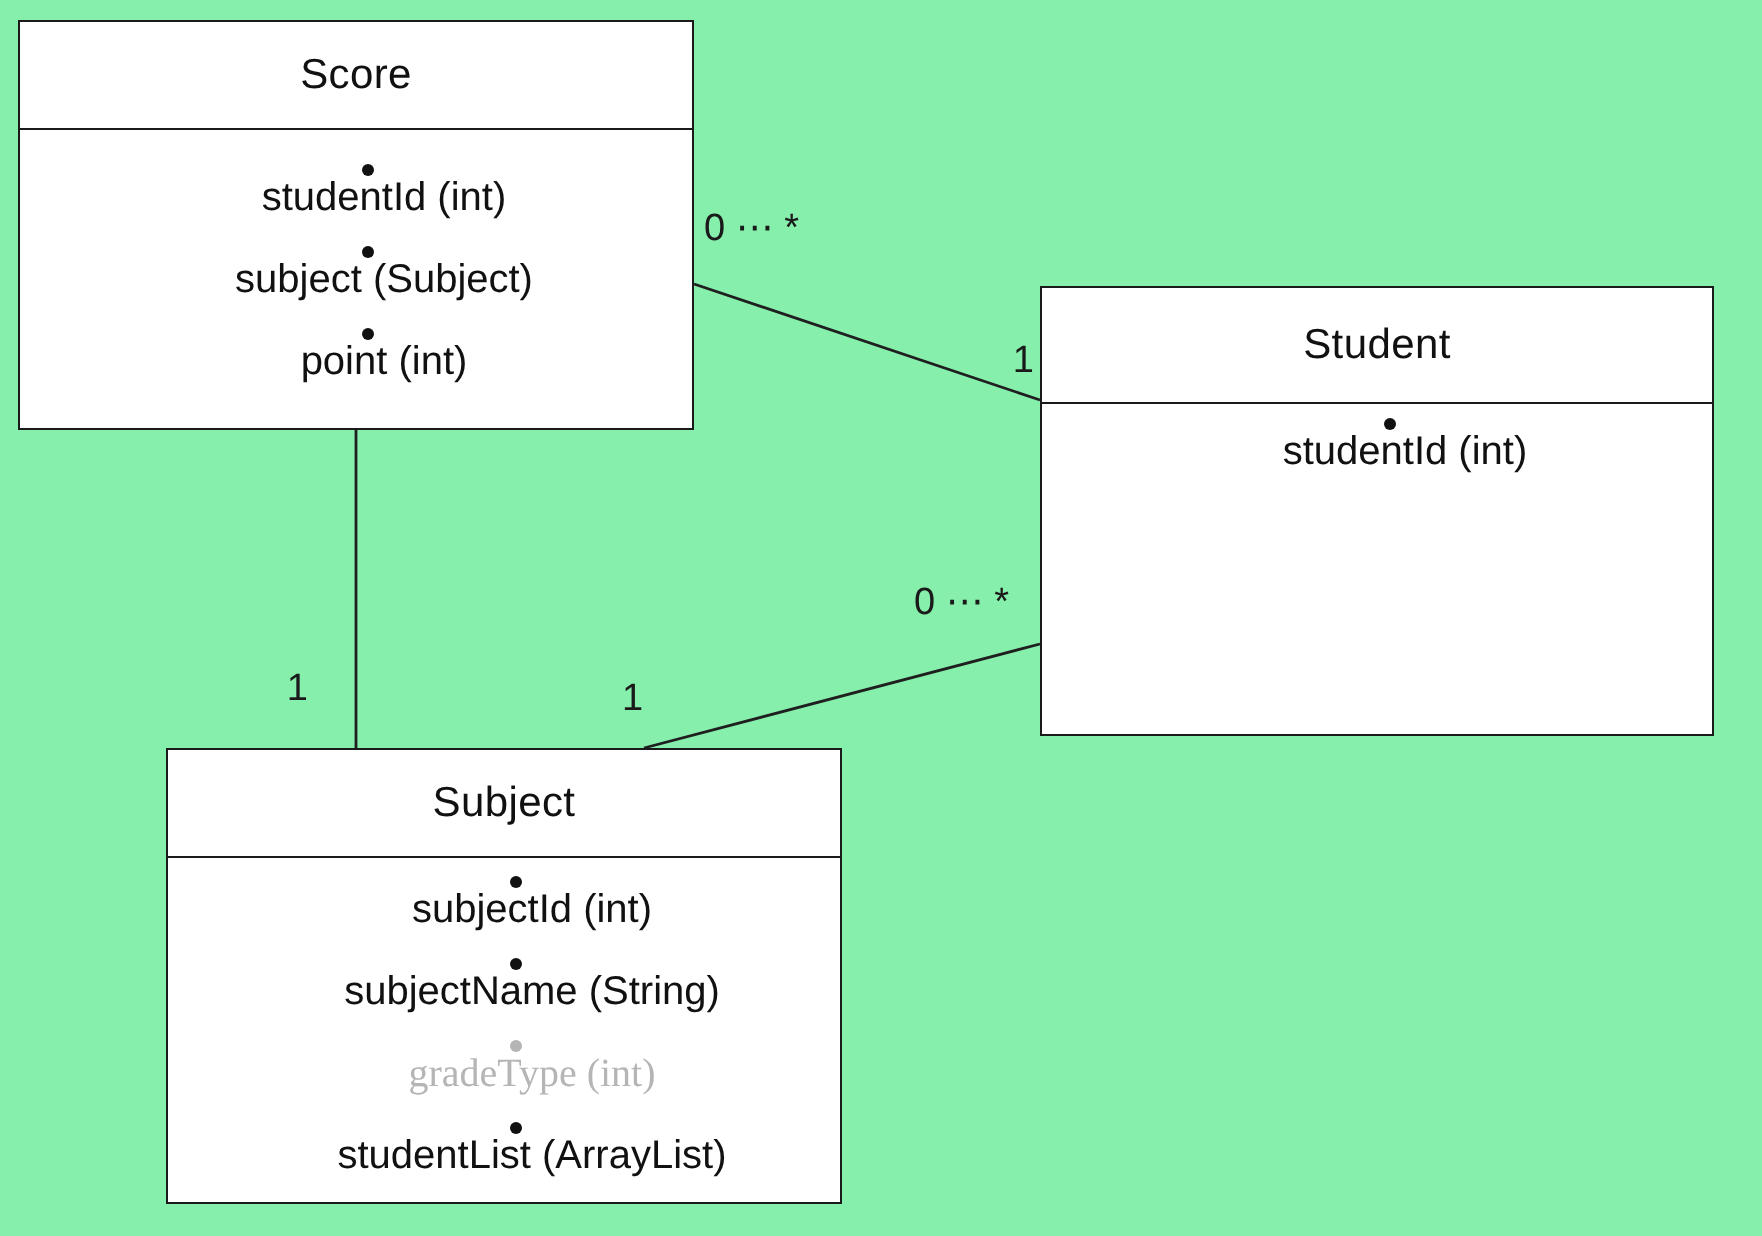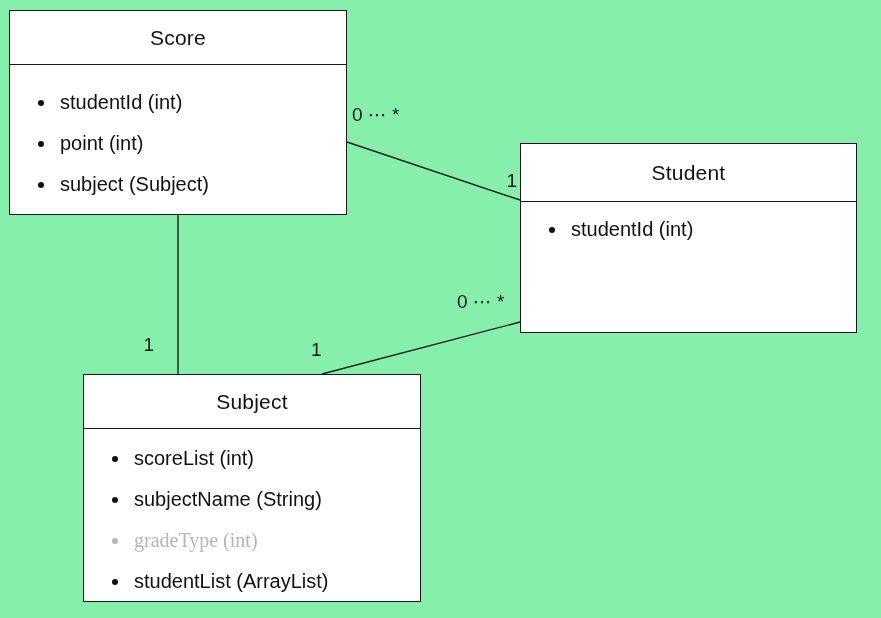--- a/index.html
+++ b/index.html
@@ -45,20 +45,21 @@
     margin: 0;
     padding: 0;
   }
   .attr-list li {
     display: flex;
     align-items: center;
     height: 41px;
     padding-left: 28px;
     font-size: 20px;
     color: #111111;
+    flex-direction: column;
   }
   .attr-list li .bullet {
     width: 6px;
     height: 6px;
     border-radius: 50%;
     background: #111111;
     margin-right: 16px;
     flex: 0 0 auto;
   }
   .attr-list li.muted {
@@ -66,21 +67,21 @@
     font-family: Liberation Serif, serif;
   }
   .attr-list li.muted .bullet {
     background: #b5b5b5;
   }
   
   #box-score   { left: 9px;   top: 10px;  width: 338px; height: 205px; }
   #box-score   .class-title { height: 53px; }
   #box-score   .attr-list   { padding-top: 17px; }
 
-  #box-student { left: 520px; top: 143px; width: 337px; height: 190px; }
+  #box-student { left: 520px; top: 143px; width: 337px; height: 225px; }
   #box-student .class-title { height: 57px; }
   #box-student .attr-list   { padding-top: 7px; }
 
   #box-subject { left: 83px;  top: 374px; width: 338px; height: 228px; }
   #box-subject .class-title { height: 53px; }
   #box-subject .attr-list   { padding-top: 9px; }
 
   .mult-label {
     position: absolute;
     font-size: 19px;
@@ -107,45 +108,45 @@
 
   <div id="box-score" class="class-box">
     <div class="class-title">Score</div>
     <ul class="attr-list">
       <li>
         <span class="bullet"></span>
         <span>studentId (int)</span>
       </li>
       <li>
         <span class="bullet"></span>
-        <span>point (int)</span>
+        <span>subject (Subject)</span>
       </li>
       <li>
         <span class="bullet"></span>
-        <span>subject (Subject)</span>
+        <span>point (int)</span>
       </li>
     </ul>
   </div>
 
   <div id="box-student" class="class-box">
     <div class="class-title">Student</div>
     <ul class="attr-list">
       <li>
         <span class="bullet"></span>
         <span>studentId (int)</span>
       </li>
     </ul>
   </div>
 
   <div id="box-subject" class="class-box">
     <div class="class-title">Subject</div>
     <ul class="attr-list">
       <li>
         <span class="bullet"></span>
-        <span>scoreList (int)</span>
+        <span>subjectId (int)</span>
       </li>
       <li>
         <span class="bullet"></span>
         <span>subjectName (String)</span>
       </li>
       <li class="muted">
         <span class="bullet"></span>
         <span>gradeType (int)</span>
       </li>
       <li>

